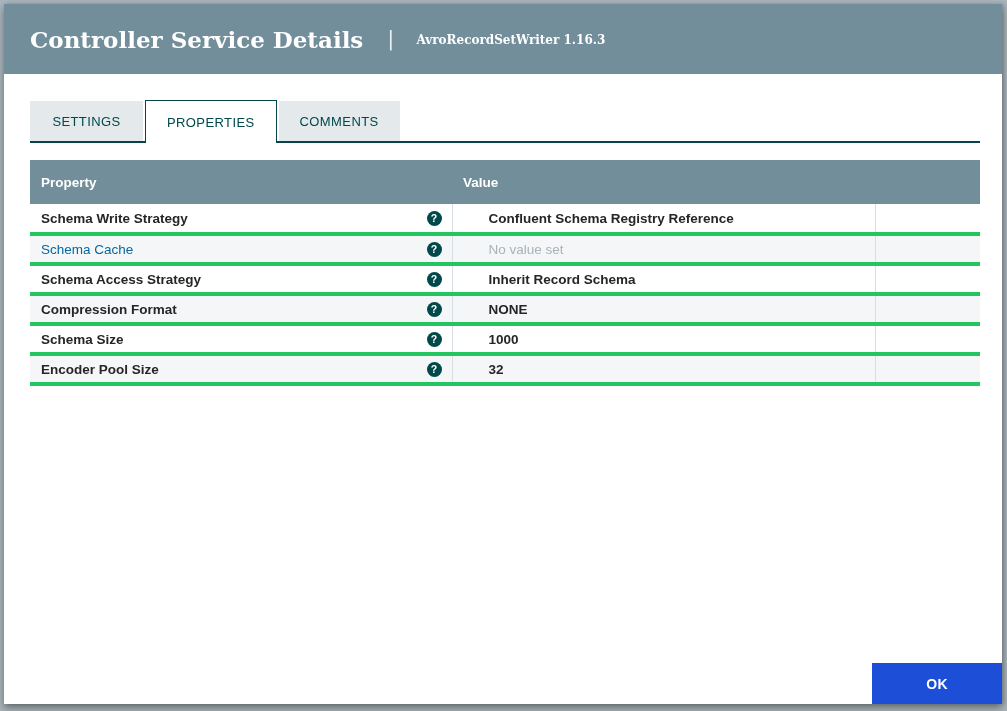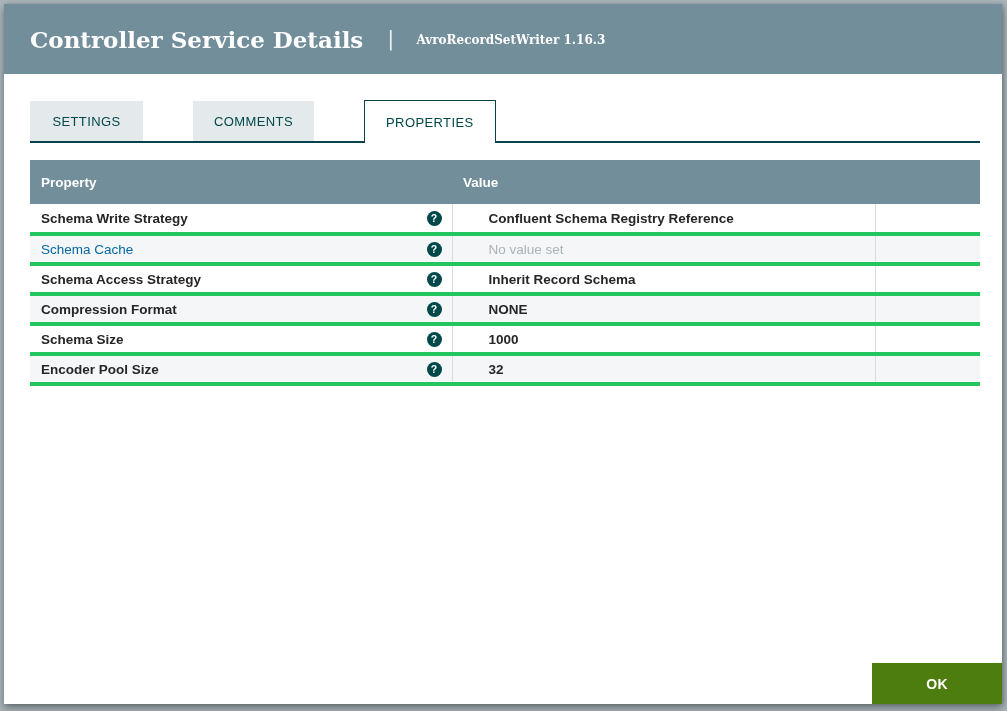--- a/index.html
+++ b/index.html
@@ -55,21 +55,20 @@
     position: relative;
     padding: 26px 22px 0 26px;
     height: 630px;
   }
   
   .tabs {
     display: flex;
     align-items: flex-end;
     border-bottom: 2px solid #07434a;
     width: 950px;
-    gap: 48px;
   }
   .tab {
     height: 40px;
     min-width: 113px;
     padding: 0 21px;
     margin-right: 2px;
     background: #e4e9ec;
     color: #004849;
     font-size: 13px;
     letter-spacing: 0.4px;
@@ -140,21 +139,21 @@
     align-items: center;
     justify-content: center;
     flex: 0 0 15px;
     cursor: pointer;
   }
   
   .ok-button {
     position: absolute;
     right: 0; bottom: 0;
     width: 130px; height: 41px;
-    background: #4d7c0f;
+    background: #1d4ed8;
     color: #ffffff;
     border: none;
     font-family: "Liberation Sans", sans-serif;
     font-size: 14px;
     font-weight: bold;
     letter-spacing: 0.3px;
     cursor: pointer;
   }
 </style>
 </head>
@@ -167,25 +166,25 @@
     <span class="dialog-title-sep">|</span>
     <span class="dialog-subtitle">AvroRecordSetWriter 1.16.3</span>
   </div>
 
   <div class="dialog-body">
 
     <div class="tabs">
       <div class="tab">
         <span>SETTINGS</span>
       </div>
+      <div class="tab active">
+        <span>PROPERTIES</span>
+      </div>
       <div class="tab">
         <span>COMMENTS</span>
-      </div>
-      <div class="tab active">
-        <span>PROPERTIES</span>
       </div>
     </div>
 
 
     <table class="props">
       <colgroup>
           <col style="width:422px">
           <col style="width:423px">
           <col style="width:105px">
         </colgroup>

